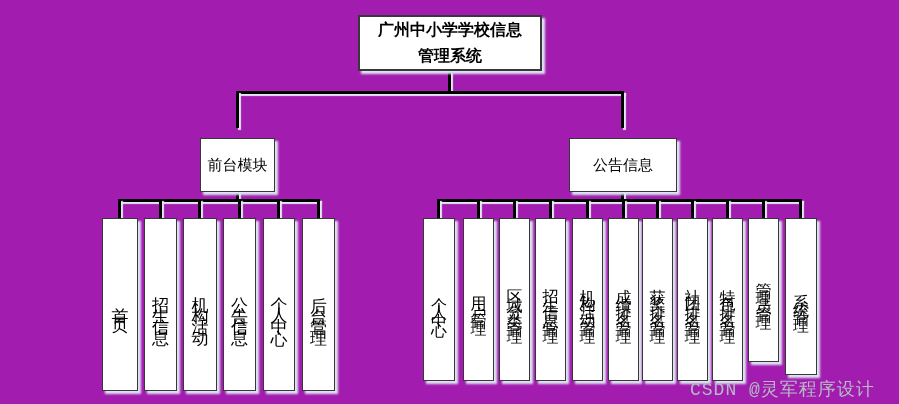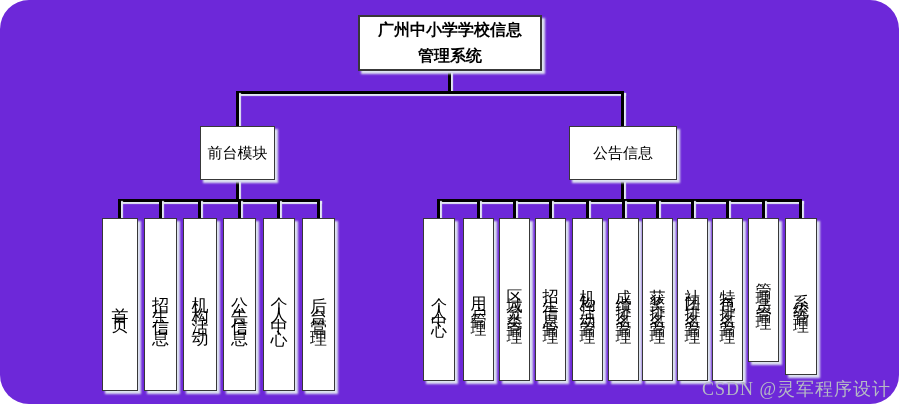--- a/index.html
+++ b/index.html
@@ -1,23 +1,22 @@
 <!DOCTYPE html>
 <html><head>
 <meta charset="utf-8">
 <style>
   html, body { margin: 0; padding: 0; background: #ffffff; }
   .canvas {
     position: relative;
     width: 899px;
     height: 404px;
-    background: #6d28d9;
+    background: #a21caf;
     overflow: hidden;
     font-family: "Liberation Serif", serif;
-    border-radius: 29px;
   }
   .box {
     position: absolute;
     background: #ffffff;
     border: 1.6px solid #383838;
     box-shadow: 2.5px 2.5px 2px #dde3f0;
     box-sizing: border-box;
     display: flex;
     align-items: center;
     justify-content: center;
@@ -28,20 +27,21 @@
     font-weight: bold;
     font-size: 16px;
     line-height: 1.65;
     text-align: center;
     white-space: pre-line;
     font-family: "Liberation Serif", serif;
   }
   .module-box {
     font-size: 15px;
     font-family: "Liberation Sans", sans-serif;
+    margin-top: 12px;
   }
   .leaf {
     top: 218px;
   }
   .leaf span {
     writing-mode: vertical-rl;
     text-orientation: upright;
     font-size: 16px;
     letter-spacing: 8px;
     line-height: 1;
@@ -54,23 +54,22 @@
     position: absolute;
     background: #000000;
     box-shadow: 2px 2px 1px #e3e8f2;
   }
   .watermark {
     position: absolute;
     left: 690px;
     top: 377px;
     font-size: 18px;
     color: #b6bac4;
-    font-family: Liberation Serif, serif;
+    font-family: Liberation Mono, monospace;
     letter-spacing: 1px;
-    margin-left: 12px;
   }
 </style>
 </head>
 <body>
 
 <div class="canvas">
 
   <div class="conn" style="left:448px; top:71px; width:3px; height:22px;"></div>
   <div class="conn" style="left:236px; top:91px; width:388px; height:3px;"></div>
   <div class="conn" style="left:236px; top:91px; width:3px; height:37px;"></div>

